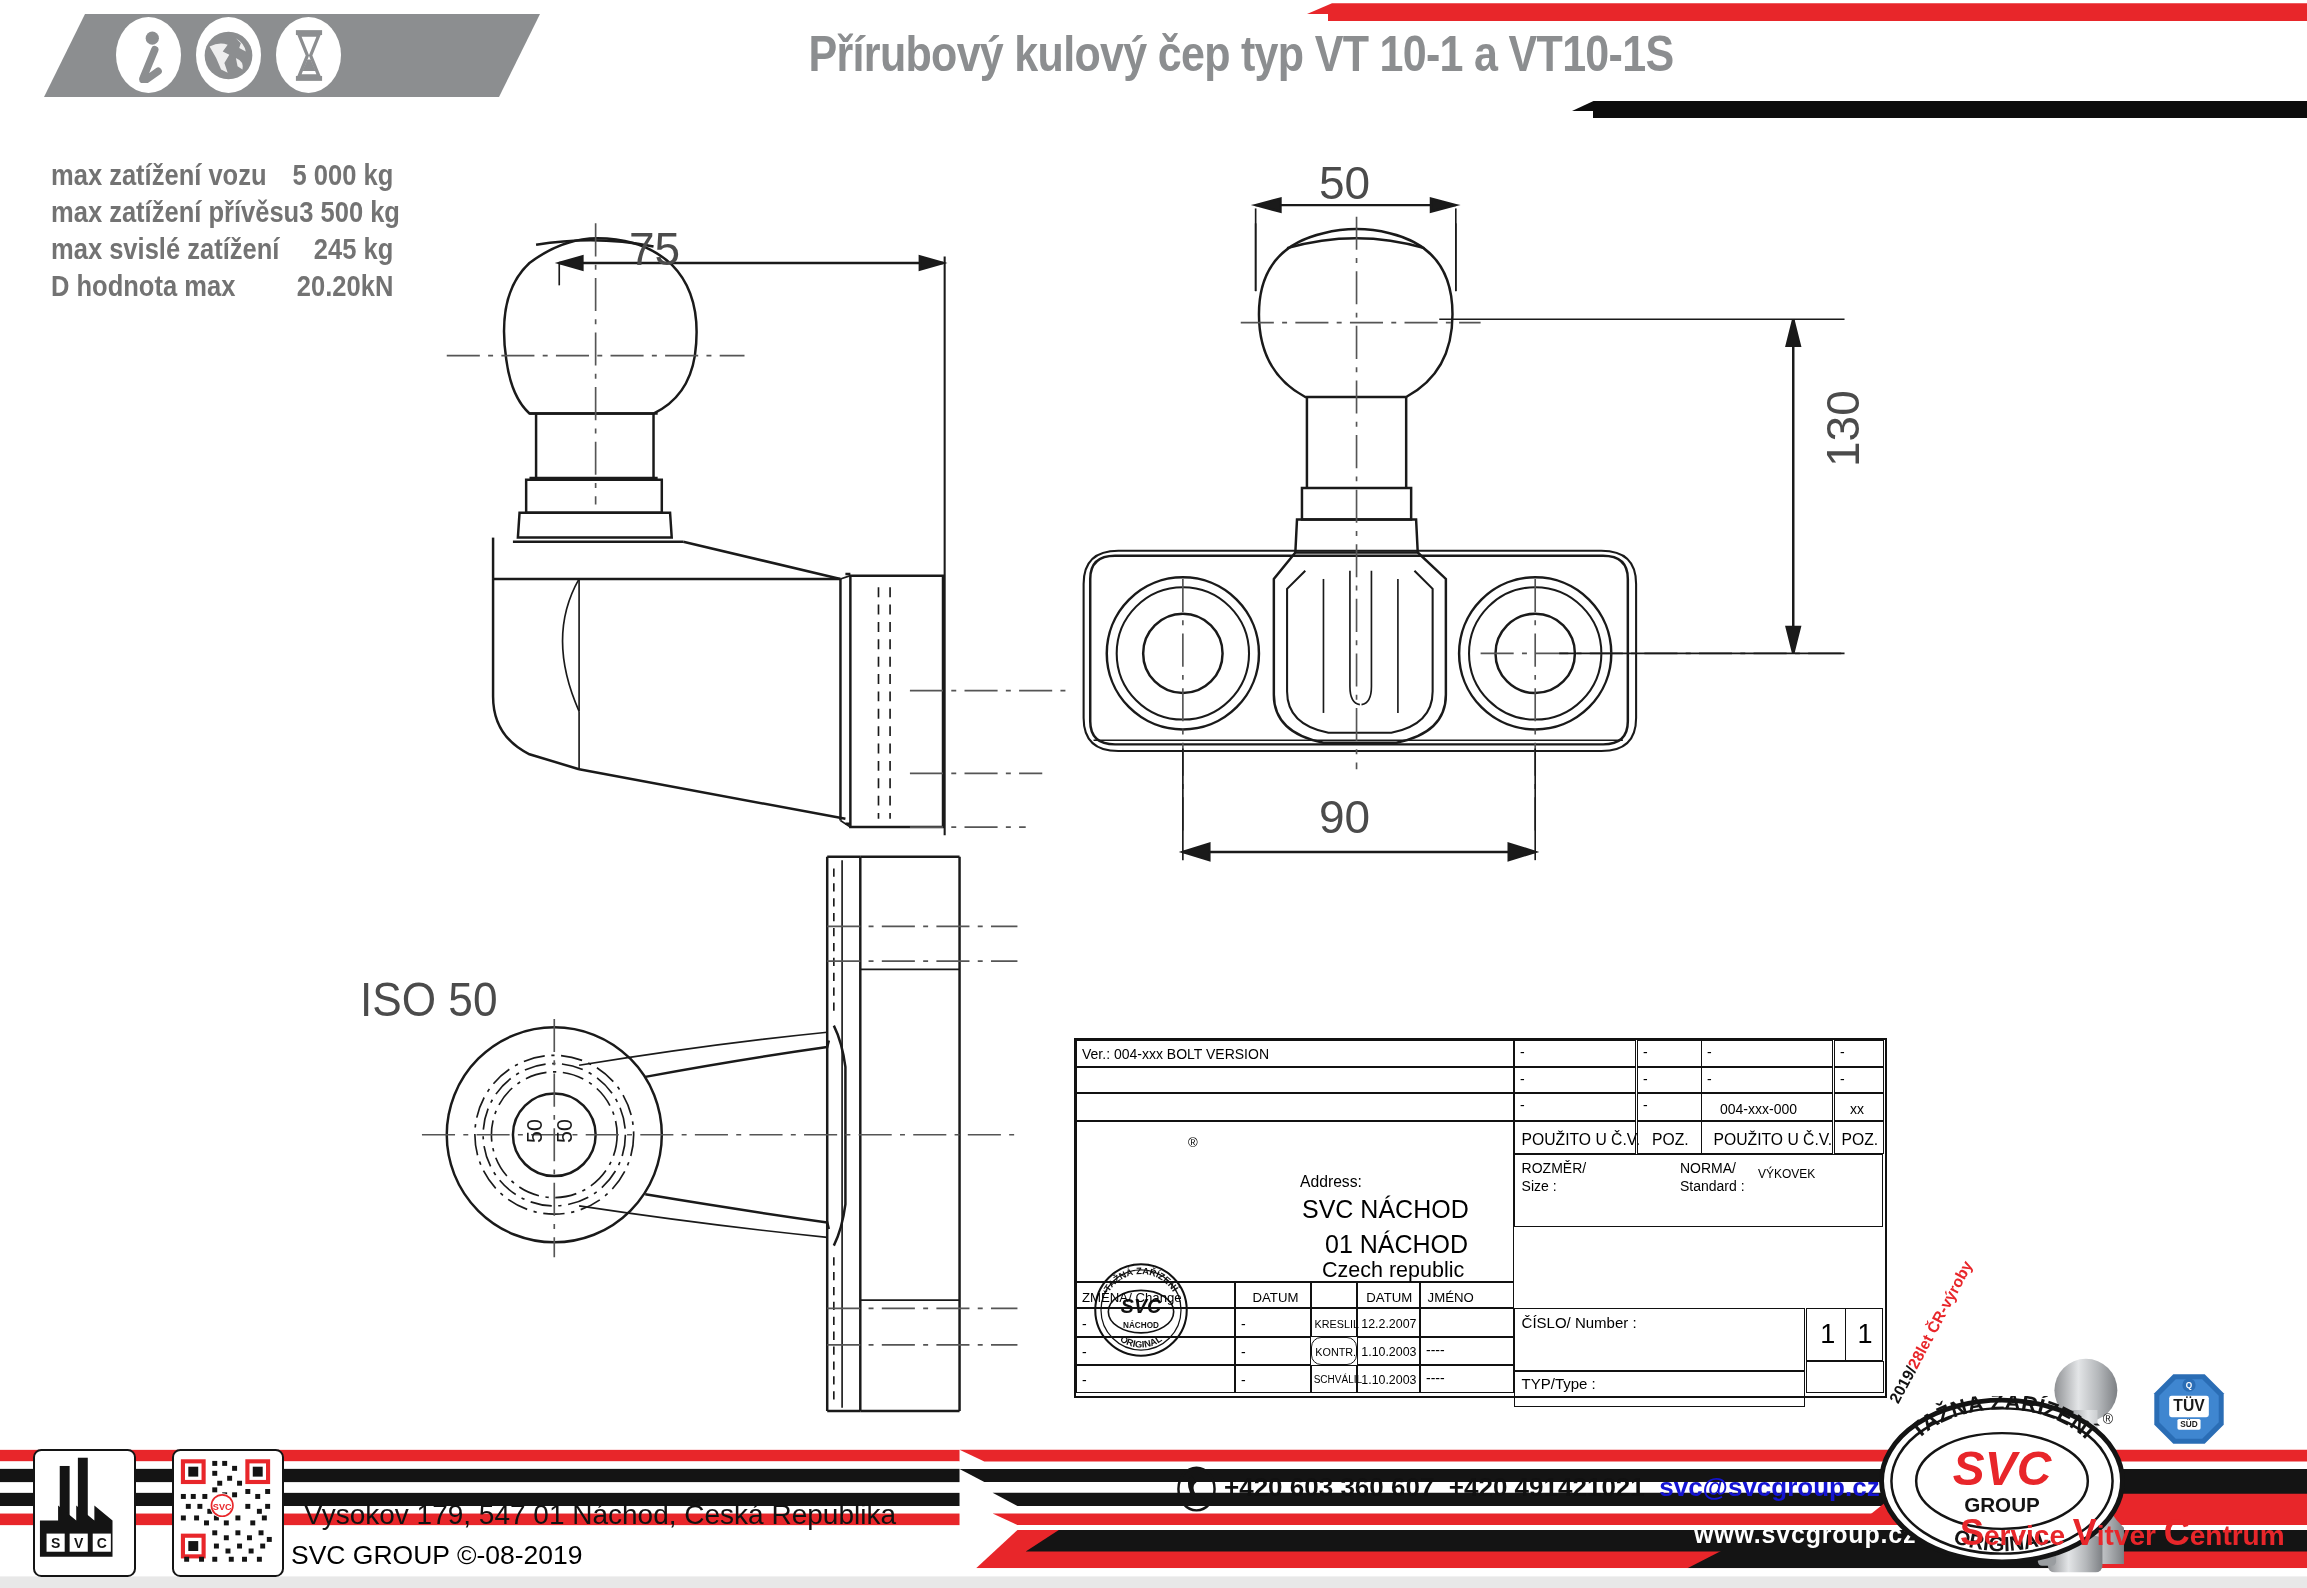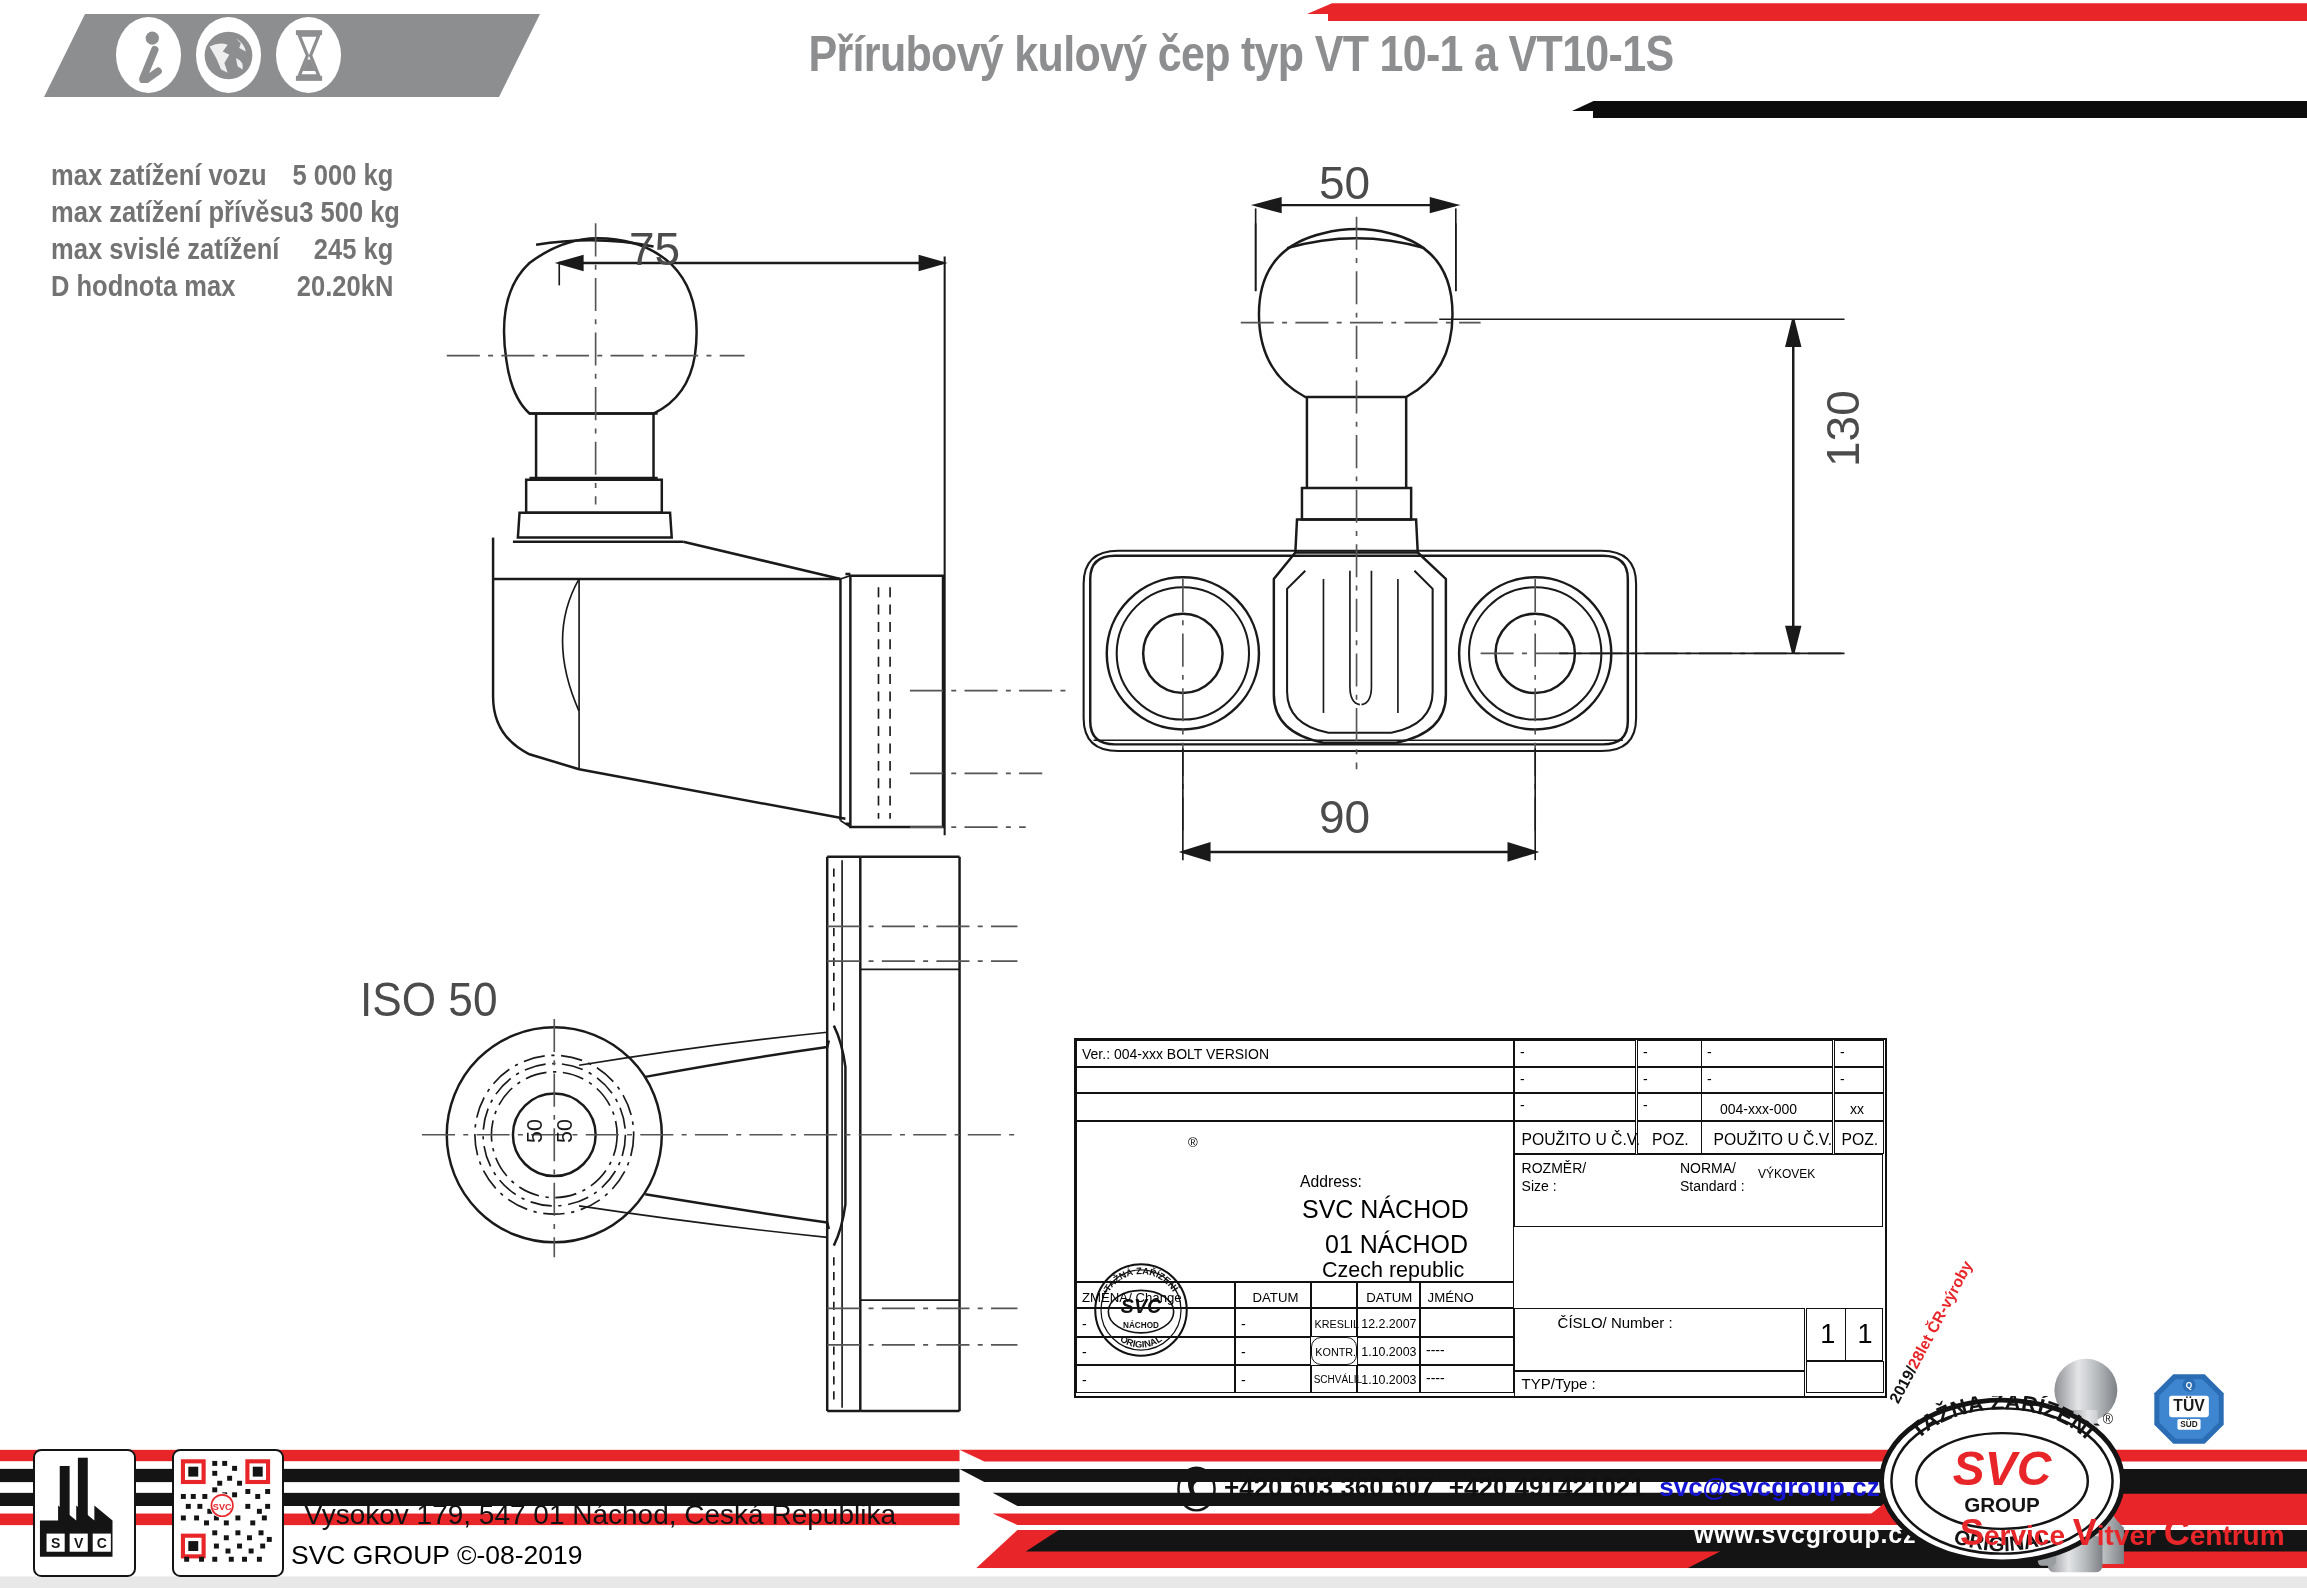--- a/index.html
+++ b/index.html
@@ -398,23 +398,23 @@
   <div class="cell" style="left:438px;top:114px;width:369px;height:73px;">
     <span class="tb-t" style="left:6.6px;top:5px;font-size:14px;">ROZMĚR/</span>
     <span class="tb-t" style="left:6.6px;top:23px;font-size:14px;">Size :</span>
     <span class="tb-t" style="left:165px;top:5px;font-size:14px;">NORMA/</span>
     <span class="tb-t" style="left:165px;top:23px;font-size:14px;">Standard :</span>
     <span class="tb-t" id="tb-vykovek" style="left:243px;top:11.6px;">VÝKOVEK</span>
   </div>
 
 
   <div class="cell" style="left:438px;top:268px;width:291px;height:63px;">
-    <span class="tb-t" style="left:6.6px;top:5px;font-size:15px;margin-left:36px;">ČÍSLO/ Number :</span>
-  </div>
-  <div class="cell" style="left:438px;top:331px;width:291px;height:26px;">
+    <span class="tb-t" style="left:6.6px;top:5px;font-size:15px;">ČÍSLO/ Number :</span>
+  </div>
+  <div class="cell" style="left:438px;top:331px;width:291px;height:36px;">
     <span class="tb-t" style="left:6.6px;top:3.3px;font-size:15px;">TYP/Type :</span>
   </div>
 
   <div class="cell" style="left:730px;top:268px;width:40px;height:53px;">
     <span class="tb-t tb-pg" style="left:13.2px;top:10px;">1</span>
   </div>
   <div class="cell" style="left:769px;top:268px;width:38px;height:53px;">
     <span class="tb-t tb-pg" style="left:11.6px;top:10px;">1</span>
   </div>
   <div class="cell" style="left:730px;top:321px;width:78px;height:32px;"></div>

